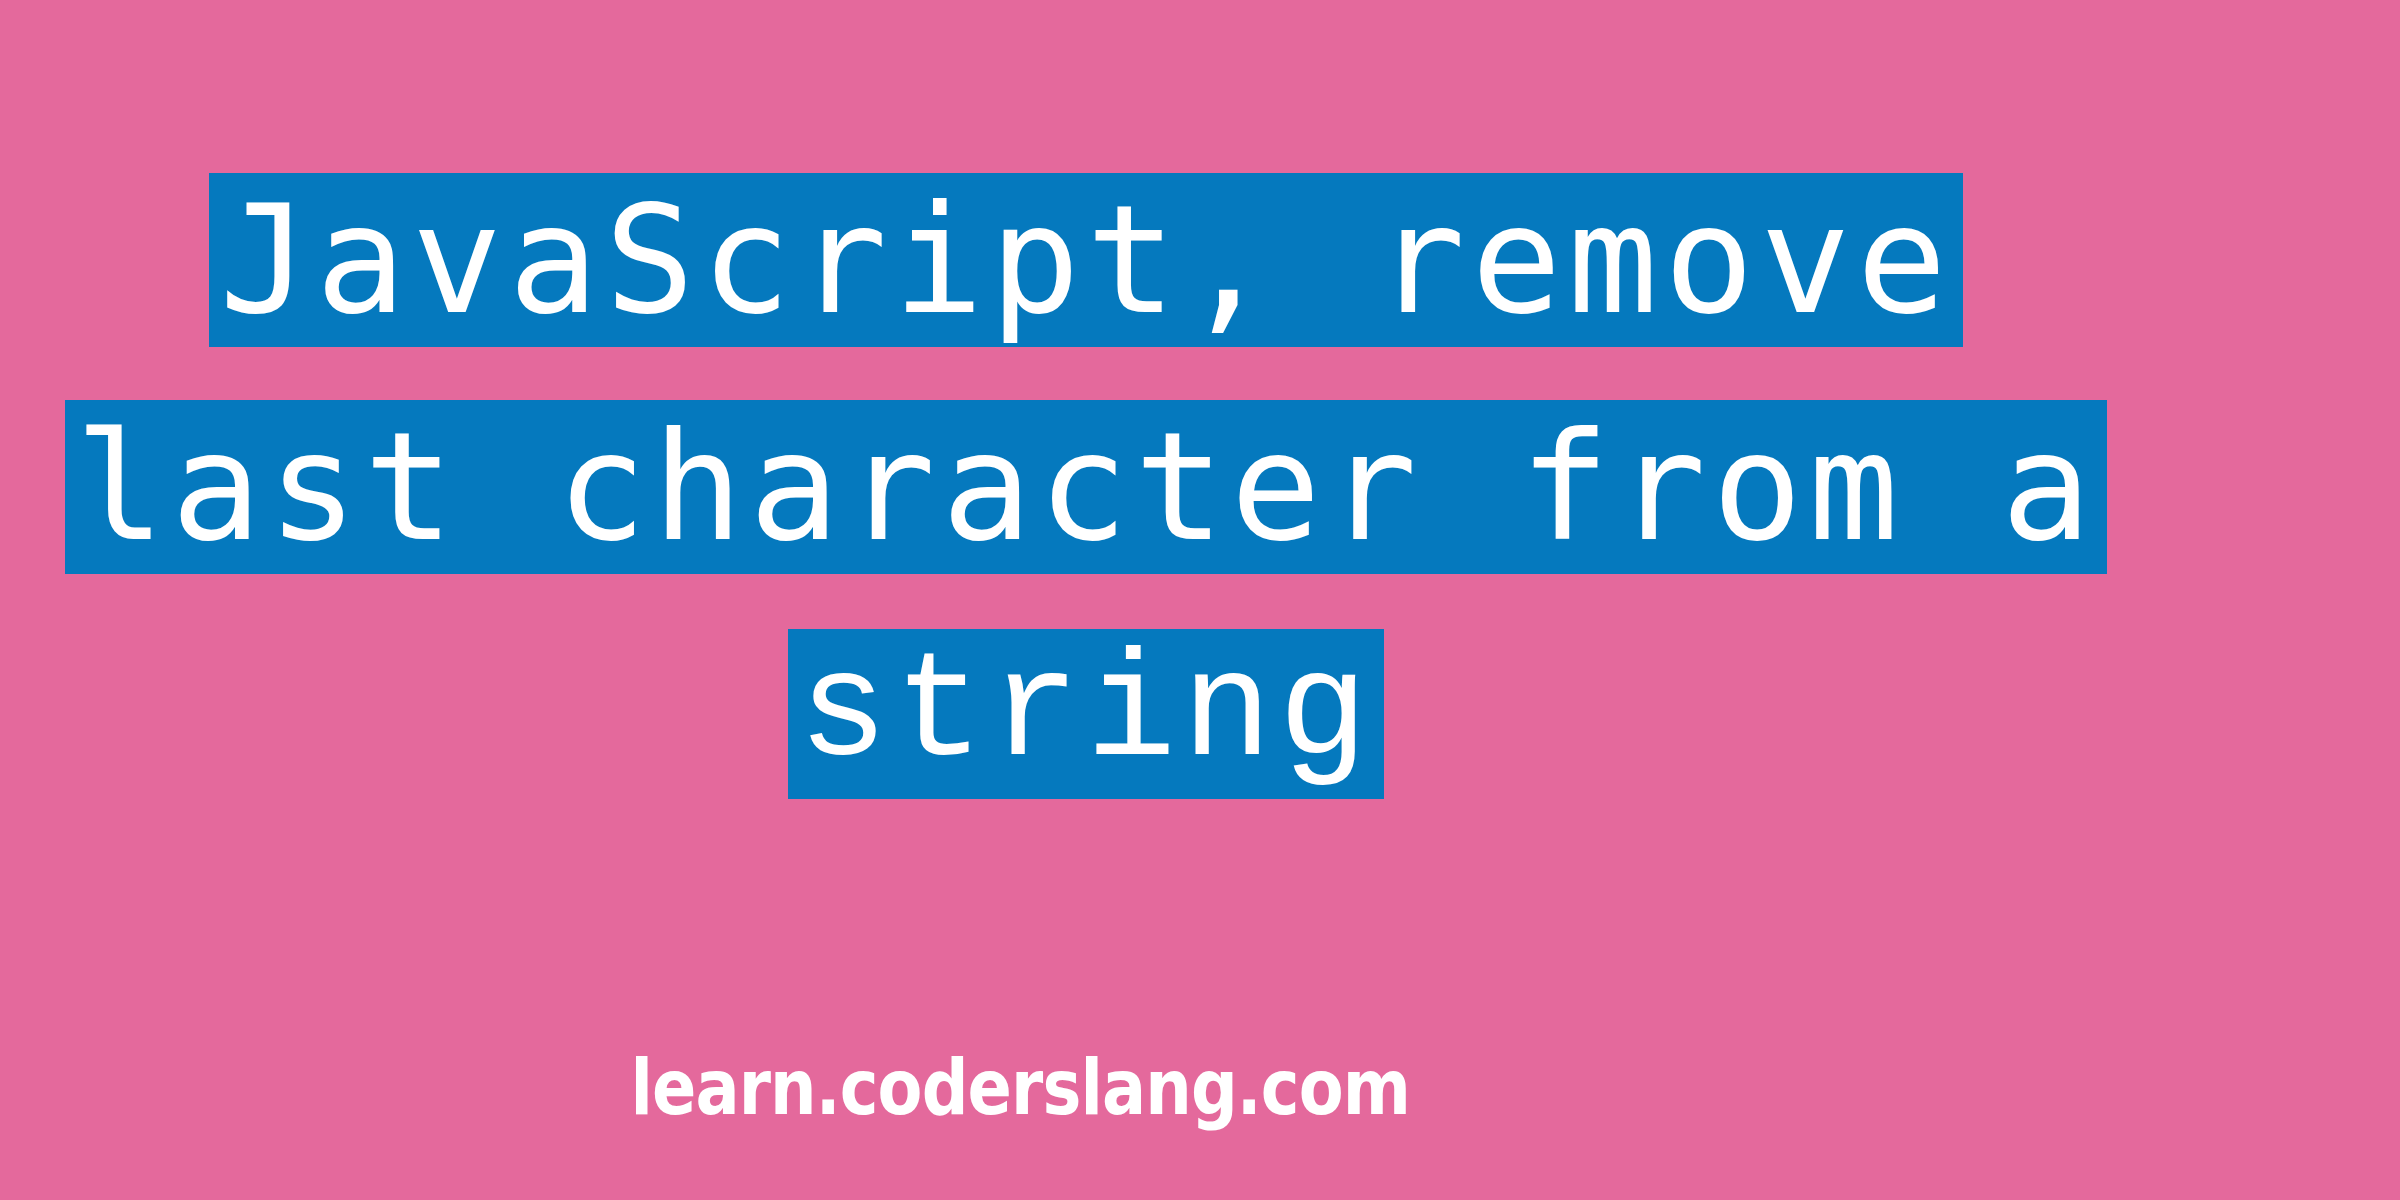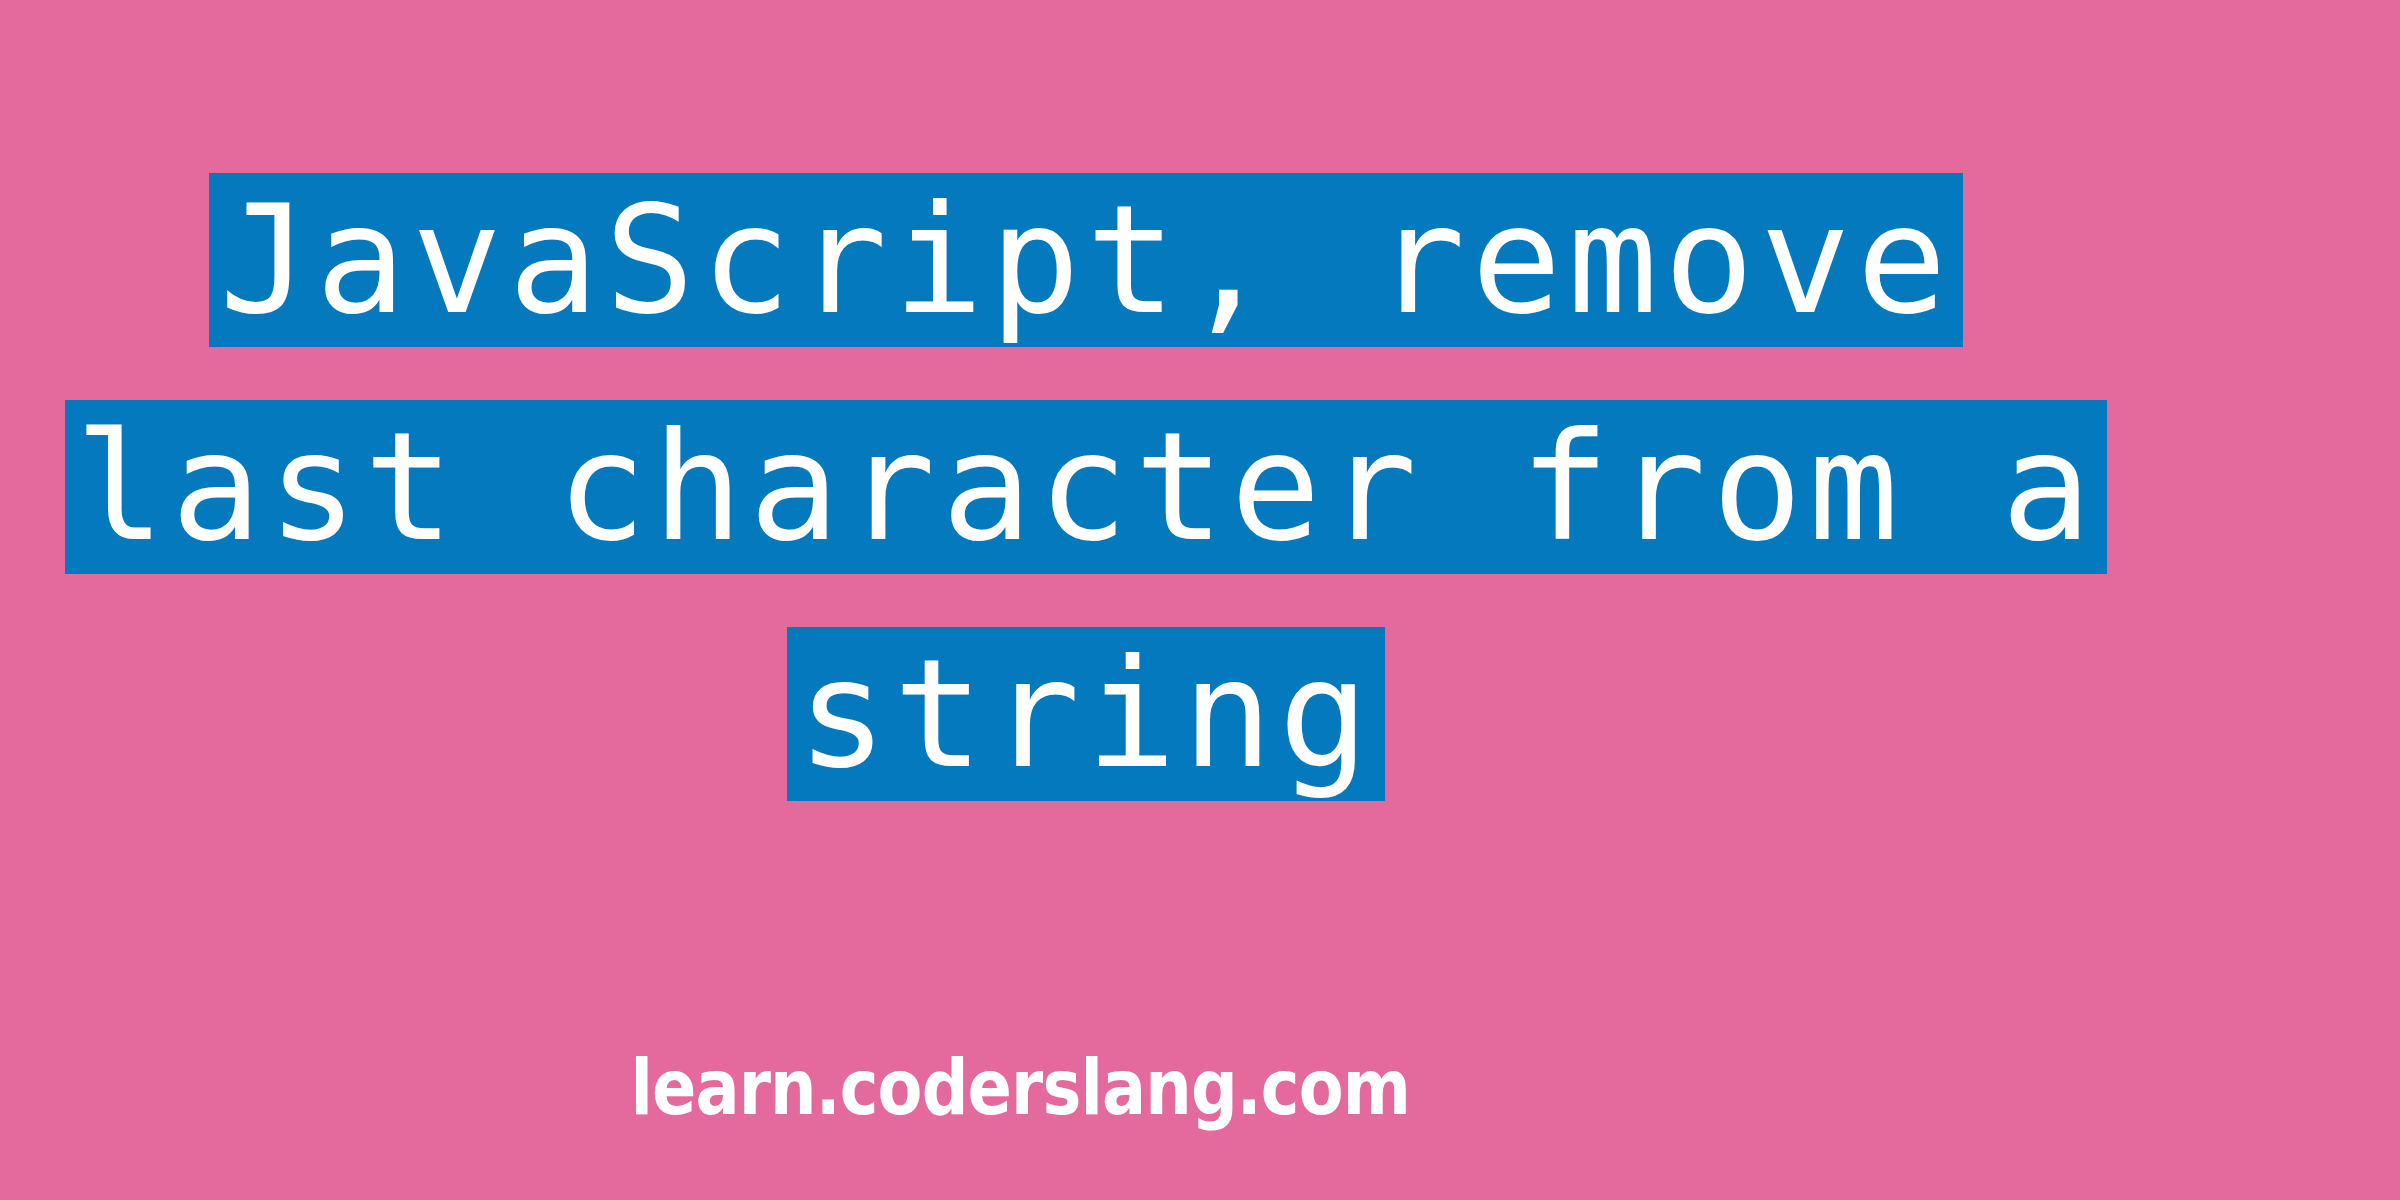--- a/index.html
+++ b/index.html
@@ -91,21 +91,21 @@
 
     <div class="title-line">
       <span class="hl" style="background-color: rgb(5, 121, 190); color: rgb(255, 255, 255);">JavaScript, remove</span>
     </div>
 
     <div class="title-line">
       <span class="hl" style="background-color: rgb(5, 121, 190); color: #ffffff;">last character from a</span>
     </div>
 
     <div class="title-line">
-      <span class="hl" style="background-color: rgb(5, 121, 190); color: rgb(255, 255, 255);">string</span>
+      <span class="hl" style="background-color: rgb(5, 121, 190); color: rgb(255, 255, 255); font-family: Liberation Mono, monospace;">string</span>
     </div>
 
   </div>
 
   <div id="footer">
     <span id="footer-text" style="color: rgb(255, 255, 255);">learn.coderslang.com</span>
   </div>
 
 </div>
 

